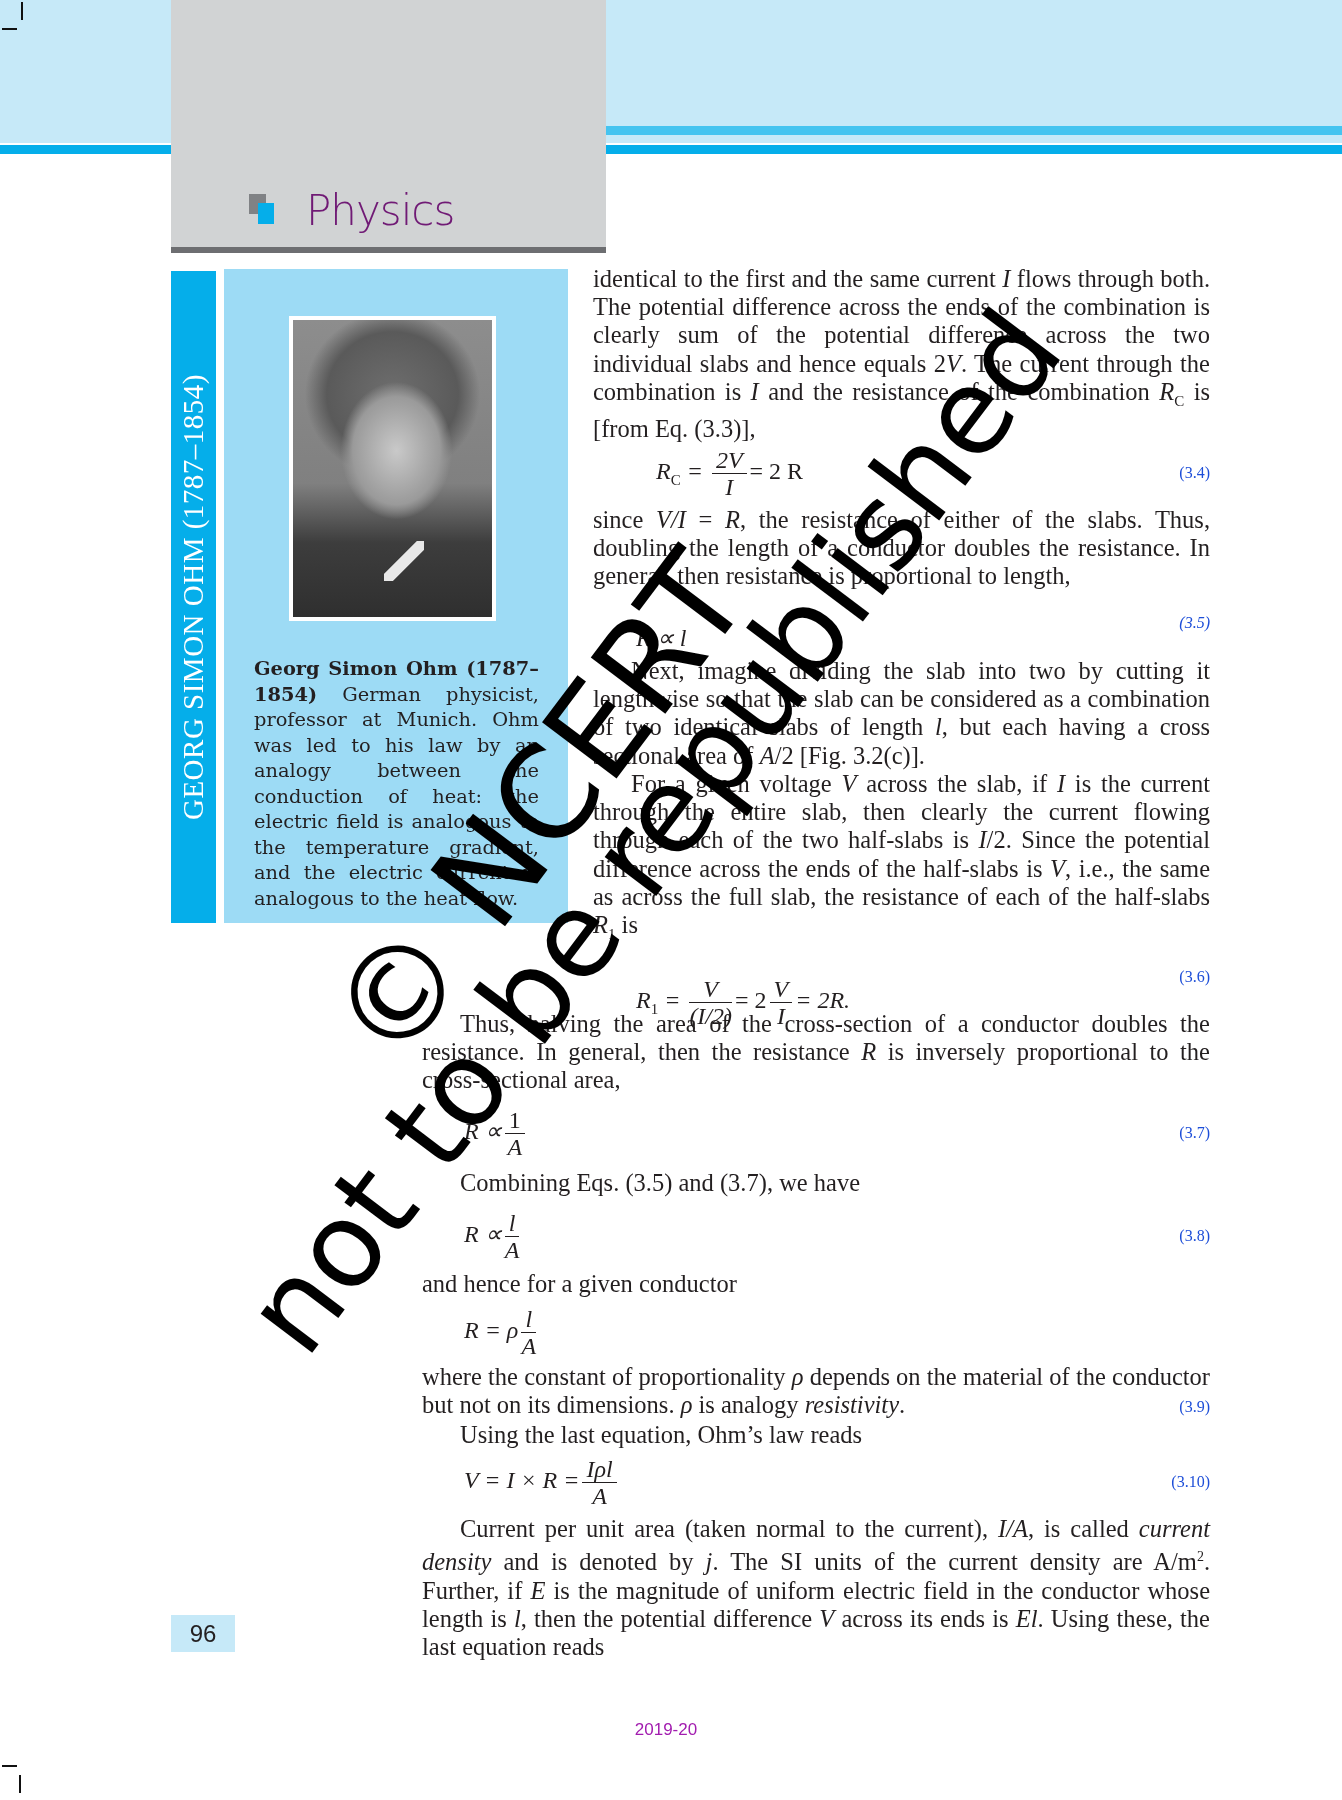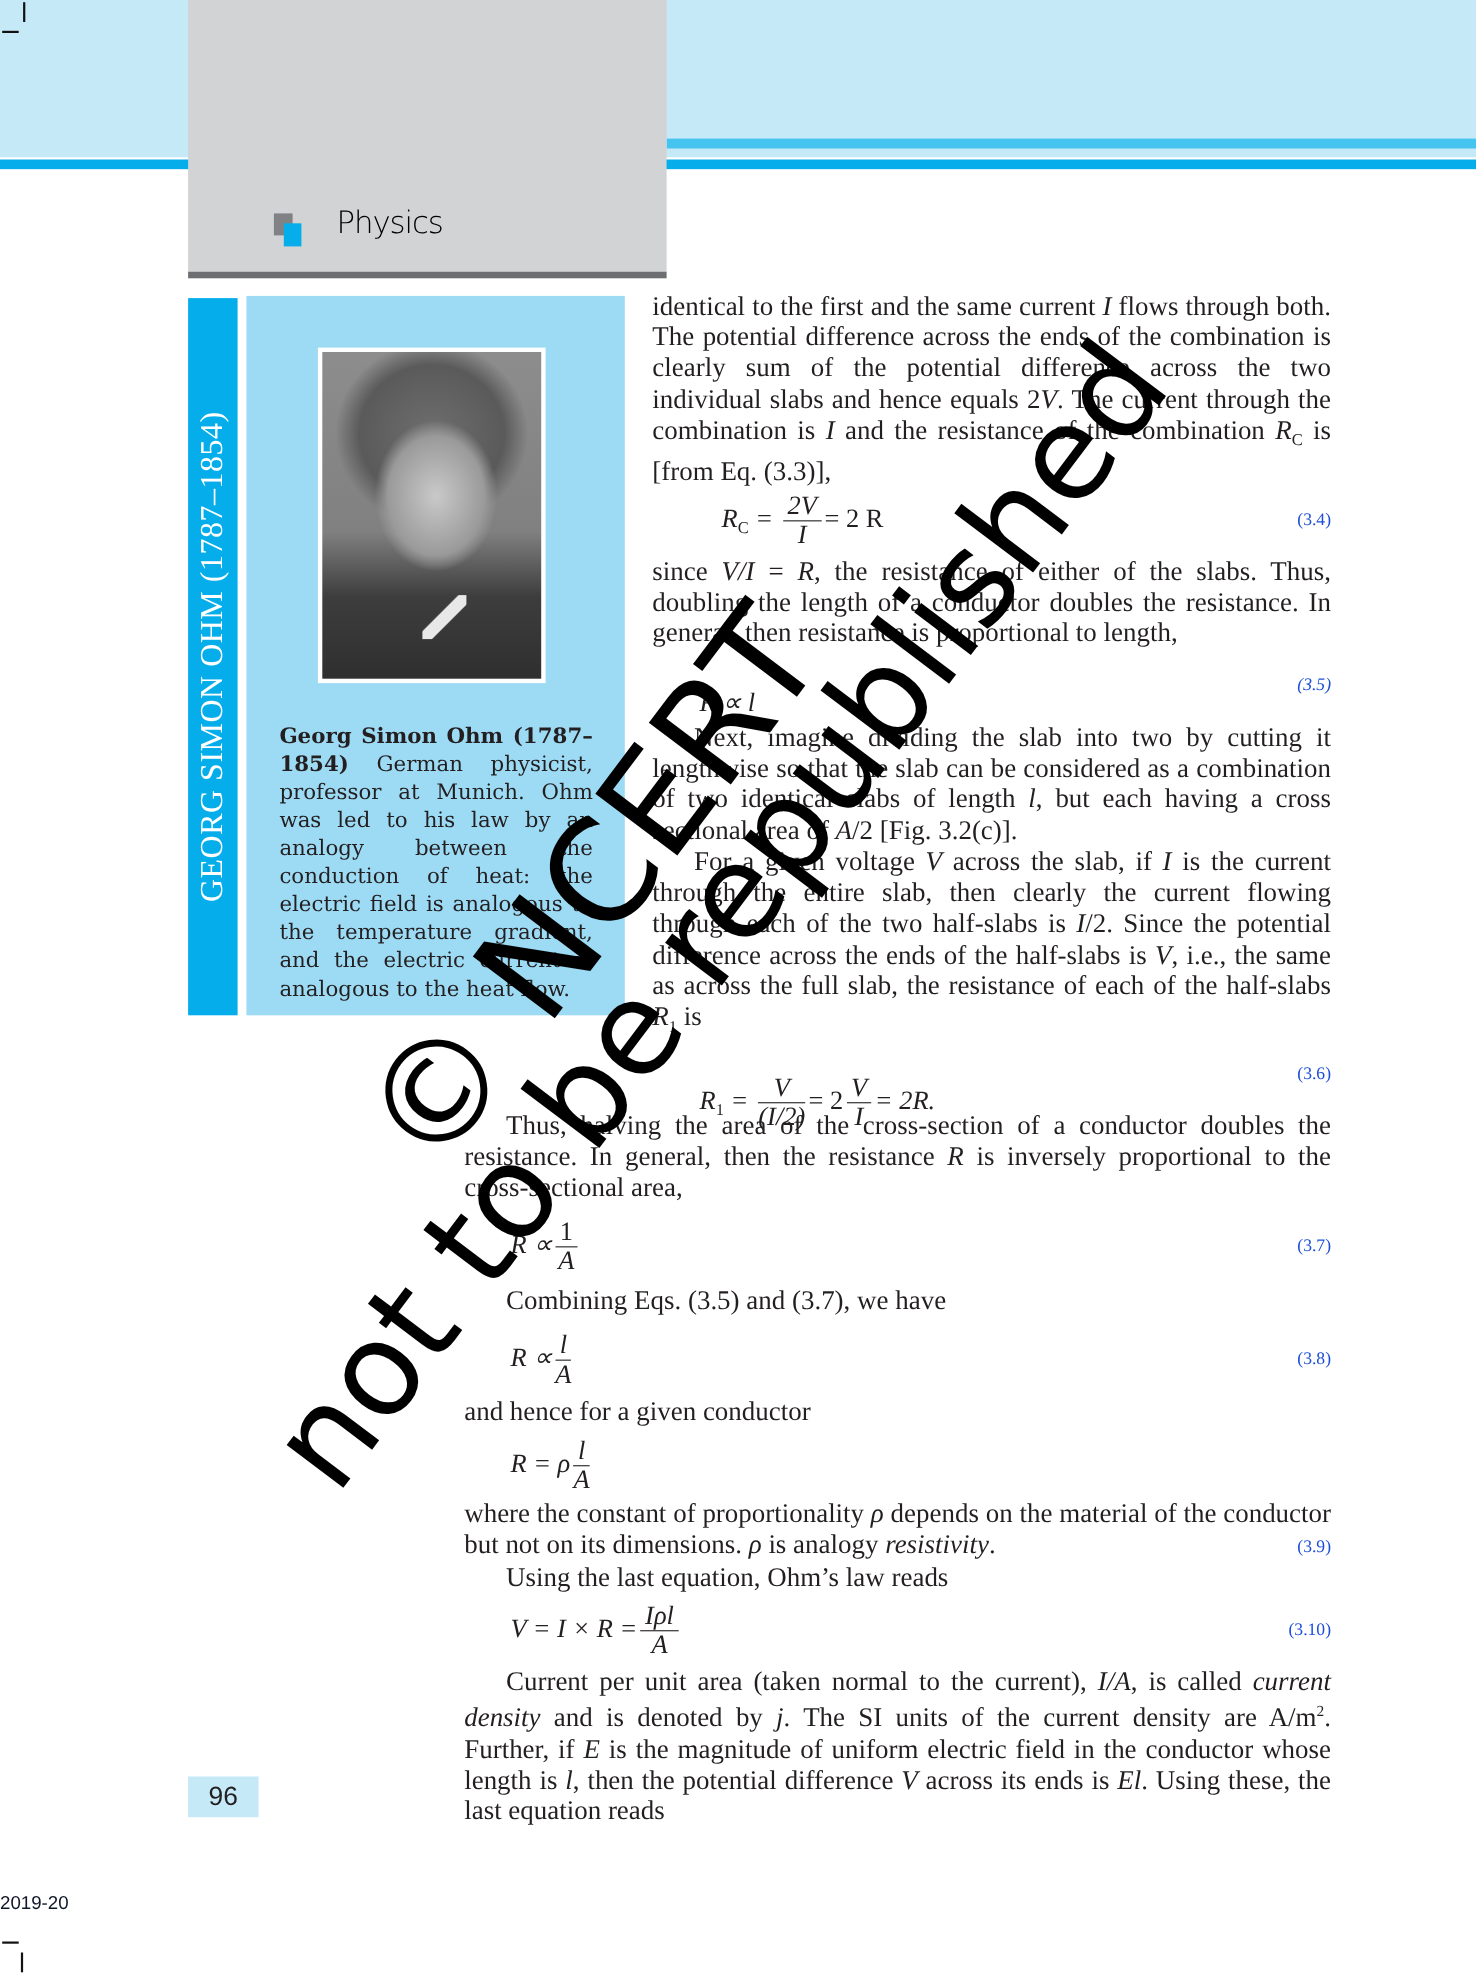--- a/index.html
+++ b/index.html
@@ -15,21 +15,21 @@
   .crop-bl { position:absolute; left:2px; top:1765px; width:24px; height:32px; }
   .crop-bl .h { position:absolute; left:0; top:0; width:15px; height:2px; background:#111; }
   .crop-bl .v { position:absolute; left:17px; top:10px; width:2px; height:18px; background:#111; }
 
   .grey-panel { position:absolute; left:171px; top:0; width:435px; height:247px; background:#d1d3d4; }
   .grey-bar { position:absolute; left:171px; top:247px; width:435px; height:6px; background:#6d6e71; }
   .logo { position:absolute; left:249px; top:194px; width:32px; height:32px; }
   .logo .sq1 { position:absolute; left:0; top:0; width:17px; height:20px; background:#808285; }
   .logo .sq2 { position:absolute; left:9px; top:9px; width:16px; height:21px; background:#05aeea; }
   .subject { position:absolute; left:306px; top:186px; font-family:"DejaVu Sans", sans-serif;
-             font-size:28px; color:#000000; letter-spacing:-1px; font-weight:300; }
+             font-size:42px; color:#701a75; letter-spacing:-1px; font-weight:300; }
 
   .side-bar { position:absolute; left:171px; top:271px; width:45px; height:652px; background:#05aeea; }
   .side-label { position:absolute; left:193px; top:597px; transform:translate(-50%,-50%) rotate(-90deg);
                 white-space:nowrap; color:#ffffff; font-family:"Liberation Serif", serif; font-size:29px; letter-spacing:0.5px; }
   .bio-box { position:absolute; left:224px; top:269px; width:344px; height:654px; background:#9ddbf5; }
   .portrait { position:absolute; left:289px; top:316px; width:207px; height:305px; background:#ffffff; }
   .portrait .img { position:absolute; left:4px; top:4px; width:199px; height:297px;
      background: radial-gradient(ellipse 40% 33% at 52% 44%, #c9c9c9 0%, #9a9a9a 55%, transparent 70%),
                  radial-gradient(ellipse 55% 35% at 50% 25%, #6e6e6e 0%, #5a5a5a 60%, transparent 80%),
                  linear-gradient(180deg, #8d8d8d 0%, #808080 55%, #3d3d3d 75%, #2f2f2f 100%); }
@@ -47,21 +47,21 @@
   .eq { position:absolute; font-family:"Liberation Serif", serif; font-size:24px; color:#231f20; font-style:italic; white-space:nowrap; }
   .eqno { position:absolute; right:132px; font-family:"Liberation Serif", serif; font-size:16px; color:#1d4ed8; }
   .frac { display:inline-block; vertical-align:middle; text-align:center; margin:0 3px; }
   .frac .num { display:block; border-bottom:1.5px solid #231f20; padding:0 4px; line-height:26px; }
   .frac .den { display:block; line-height:26px; }
   i { font-style:italic; }
   sub { font-size:15px; font-style:normal; }
 
   .page-no { position:absolute; left:171px; top:1615px; width:64px; height:37px; background:#c6e9f8;
              font-family:"Liberation Sans", sans-serif; font-size:24px; text-align:center; line-height:37px; color:#231f20; }
-  .footer { position:absolute; left:0; width:1332px; top:1720px; text-align:left; font-family:"Liberation Sans", sans-serif; font-size:17px; color:#0f172a; }
+  .footer { position:absolute; left:0; width:1332px; top:1720px; text-align:center; font-family:"Liberation Sans", sans-serif; font-size:17px; color:#a21caf; }
 
   .wm { position:absolute; font-family:"DejaVu Sans", sans-serif; color:#000; white-space:nowrap;
         transform-origin:left bottom; pointer-events:none; }
   .wm1 { left:420px; top:940px; font-size:128px; transform:rotate(-53deg); }
   .wm2 { left:328px; top:1240px; font-size:118px; transform:rotate(-53deg); }
 </style>
 </head>
 <body>
 
 <div class="hdr-bg"></div>

